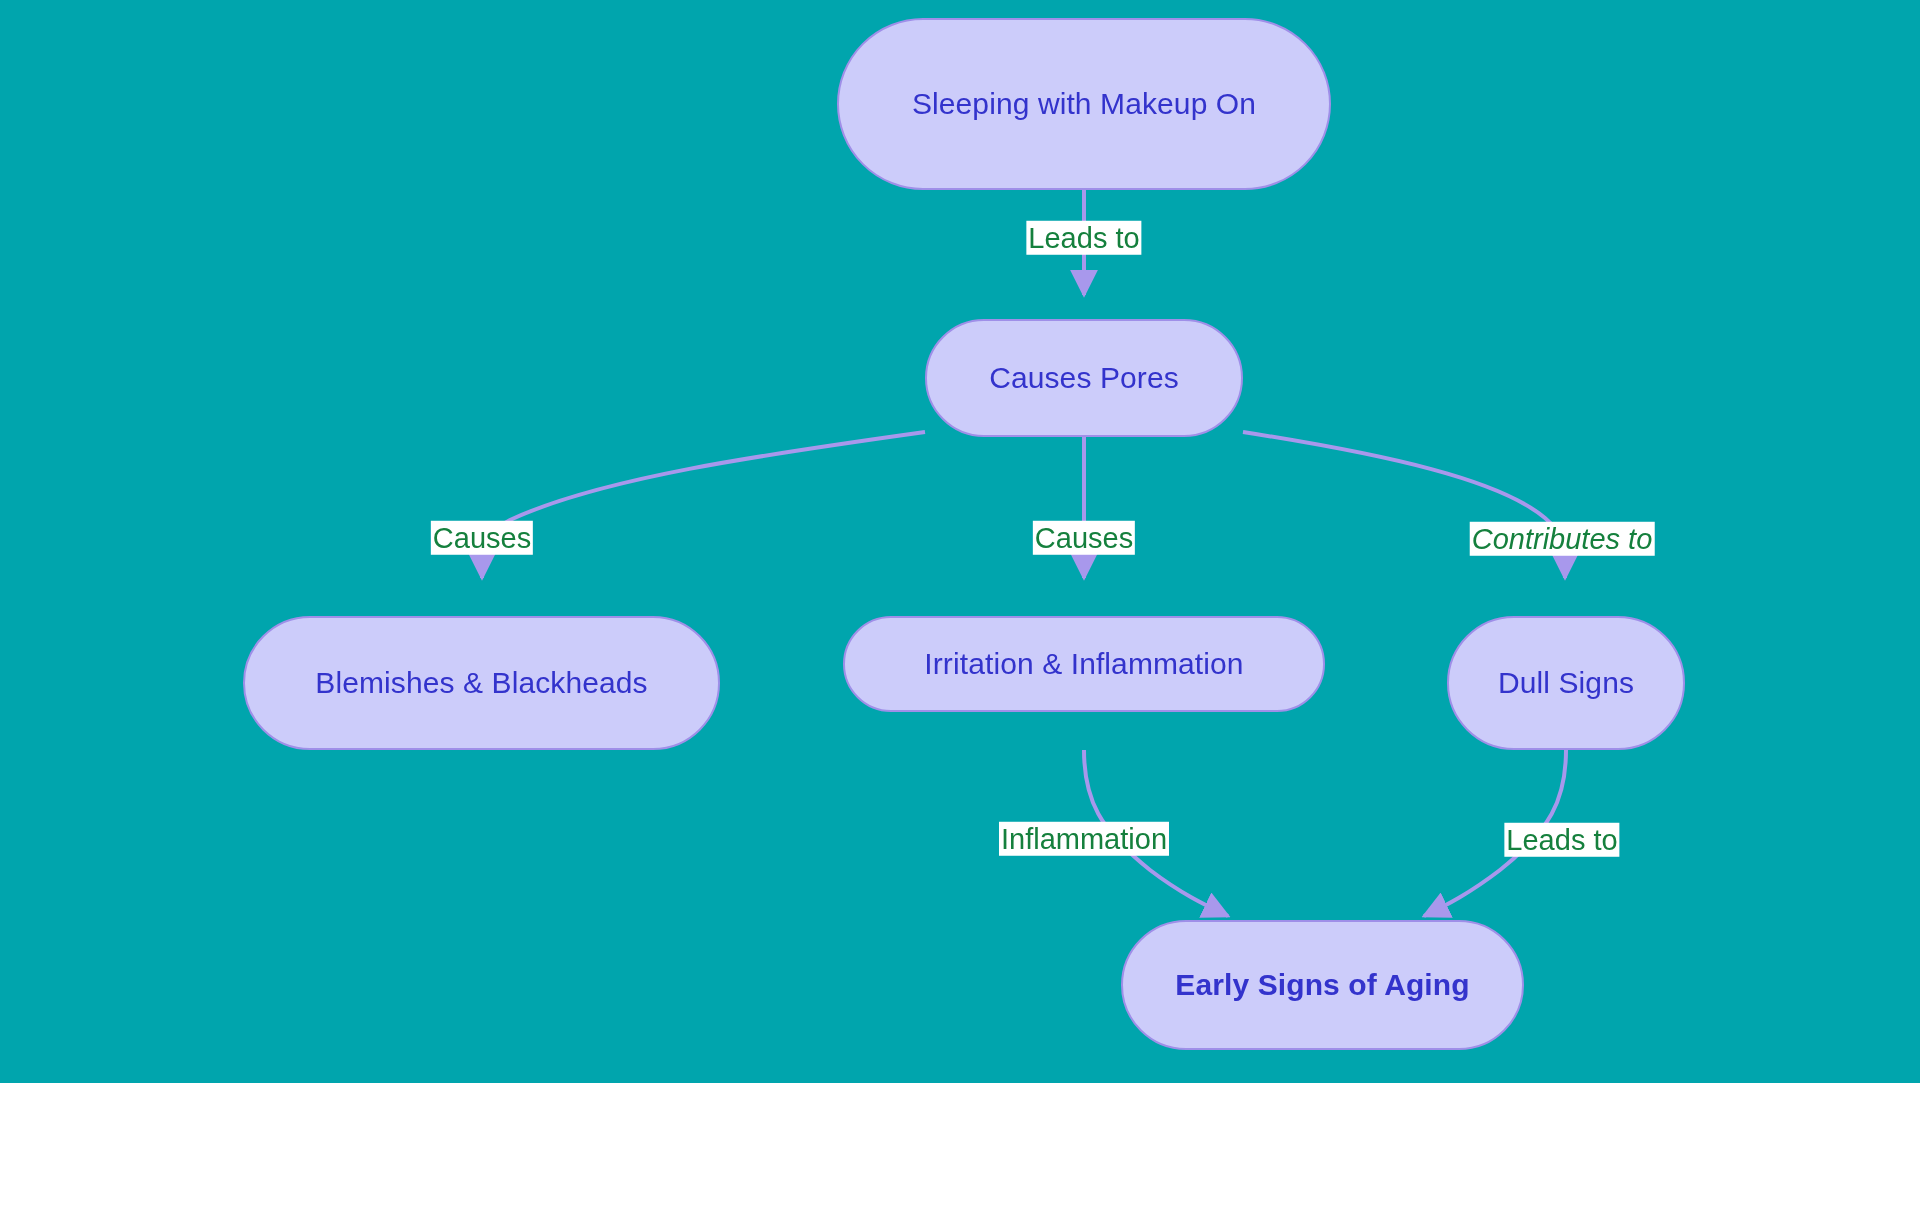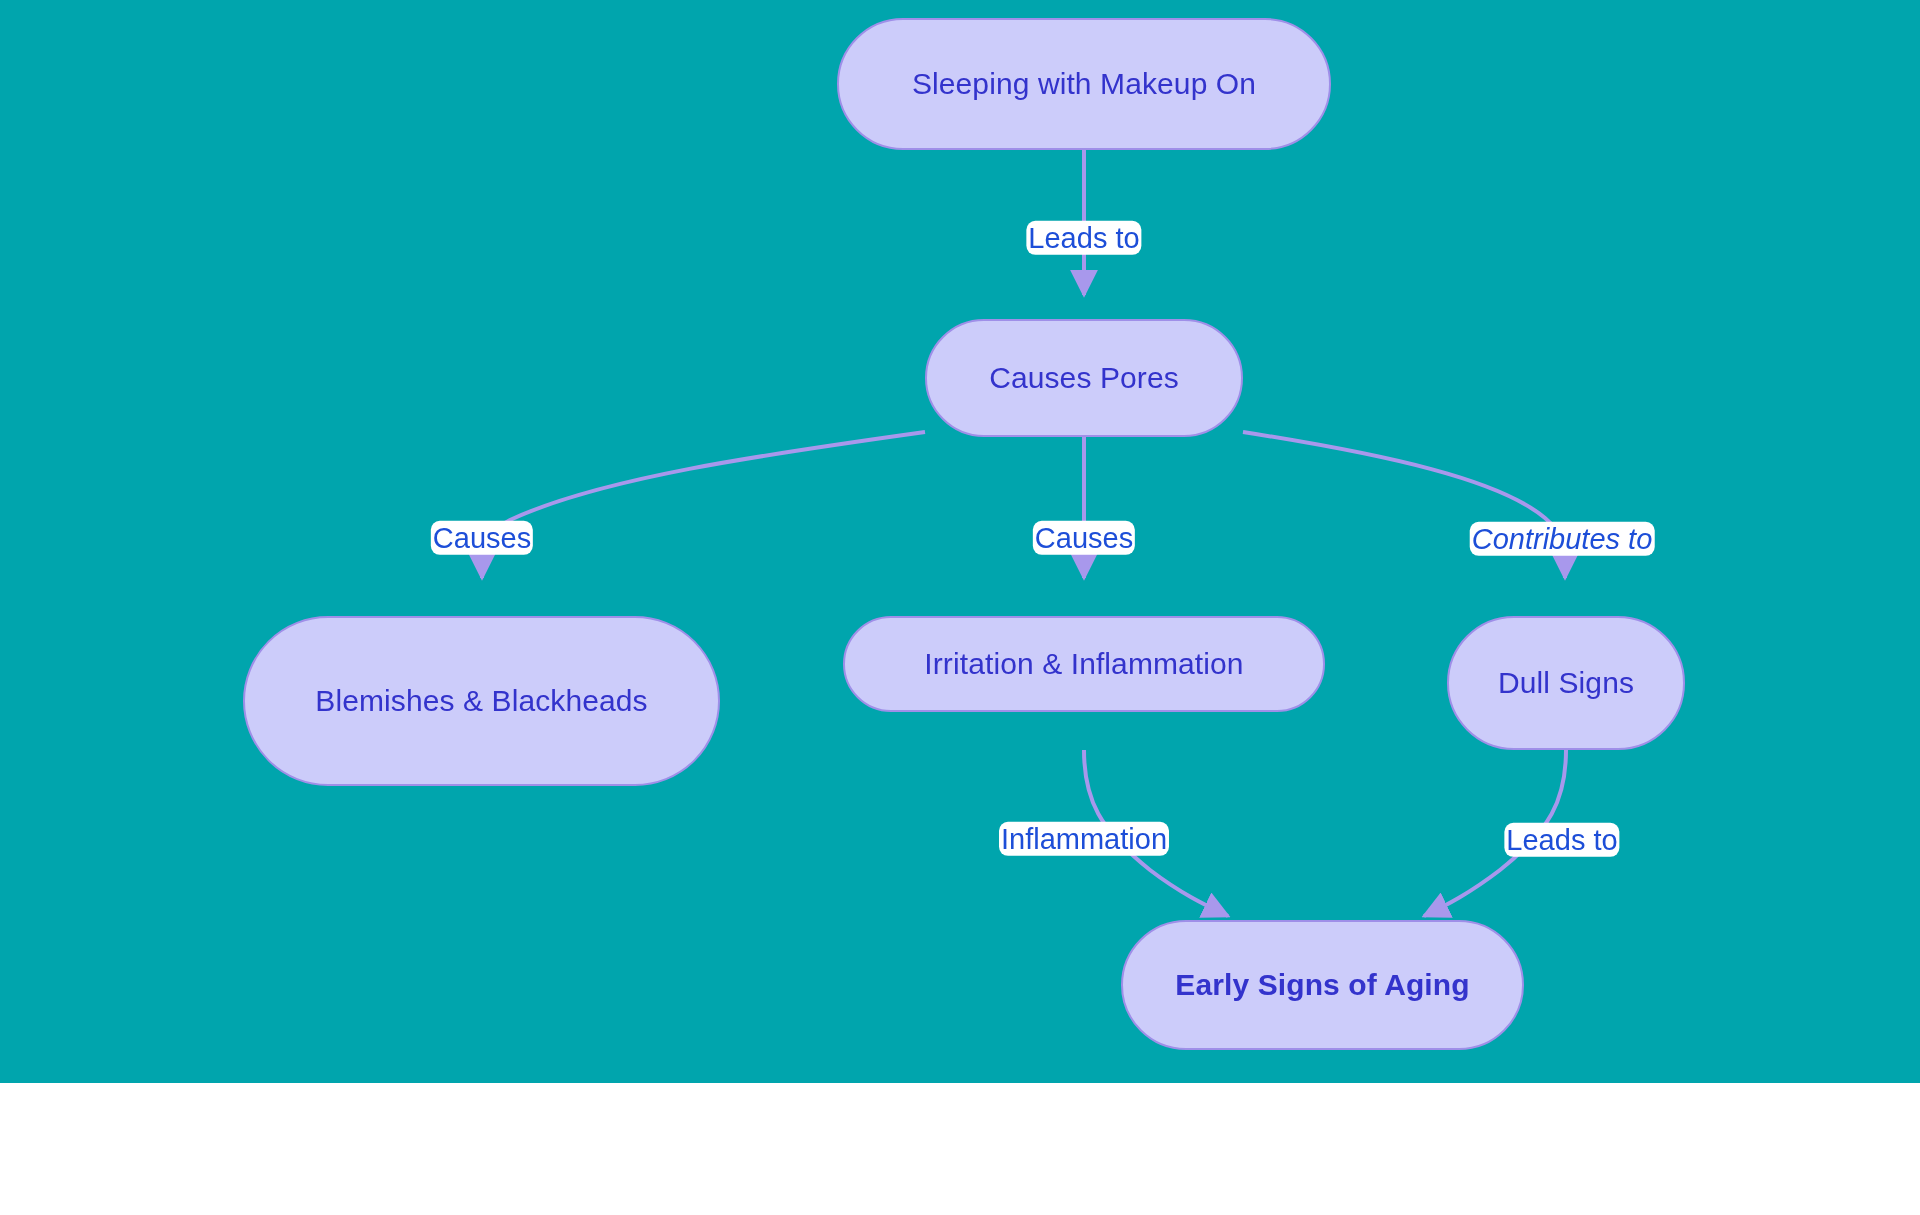--- a/index.html
+++ b/index.html
@@ -46,27 +46,26 @@
     white-space: nowrap;
   }
   .node-label {
     color: #3333cc;
     font-size: 30px;
     line-height: 1;
   }
   .edge-label {
     position: absolute;
     background: #ffffff;
-    color: #1d4ed8;
+    color: #15803d;
     font-size: 29px;
     line-height: 1.12;
     padding: 1px 2px;
     white-space: nowrap;
     transform: translate(-50%, -50%);
-    border-radius: 9px;
   }
 </style>
 </head>
 <body>
 
 <div id="stage">
 
   <div id="canvas">
 
     <svg id="edges" viewBox="0 0 1920 1083">
@@ -82,29 +81,29 @@
 
       <path d="M 1084,437 L 1084,578" fill="none" stroke="#a898ec" stroke-width="4" marker-end="url(#arrow)"></path>
 
       <path d="M 1243,432 C 1390,455 1500,480 1545,518 C 1562,532 1565,546 1565,578" fill="none" stroke="#a898ec" stroke-width="4" marker-end="url(#arrow)"></path>
 
       <path d="M 1084,750 C 1084,800 1100,830 1150,870 C 1180,893 1205,905 1228,916" fill="none" stroke="#a898ec" stroke-width="4" marker-end="url(#arrow)"></path>
 
       <path d="M 1566,750 C 1566,800 1550,830 1500,870 C 1470,893 1447,905 1424,916" fill="none" stroke="#a898ec" stroke-width="4" marker-end="url(#arrow)"></path>
     </svg>
 
-    <div class="node" style="left:837px; top:18px; width:494px; height:132px;">
+    <div class="node" style="left:837px; top:18px; width:494px; height:172px;">
       <span class="node-label">Sleeping with Makeup On</span>
     </div>
 
     <div class="node" style="left:925px; top:319px; width:318px; height:118px;">
       <span class="node-label">Causes Pores</span>
     </div>
 
-    <div class="node" style="left:243px; top:616px; width:477px; height:170px;">
+    <div class="node" style="left:243px; top:616px; width:477px; height:134px;">
       <span class="node-label">Blemishes &amp; Blackheads</span>
     </div>
 
     <div class="node" style="left:843px; top:616px; width:482px; height:96px;">
       <span class="node-label">Irritation &amp; Inflammation</span>
     </div>
 
     <div class="node" style="left:1447px; top:616px; width:238px; height:134px;">
       <span class="node-label">Dull Signs</span>
     </div>

